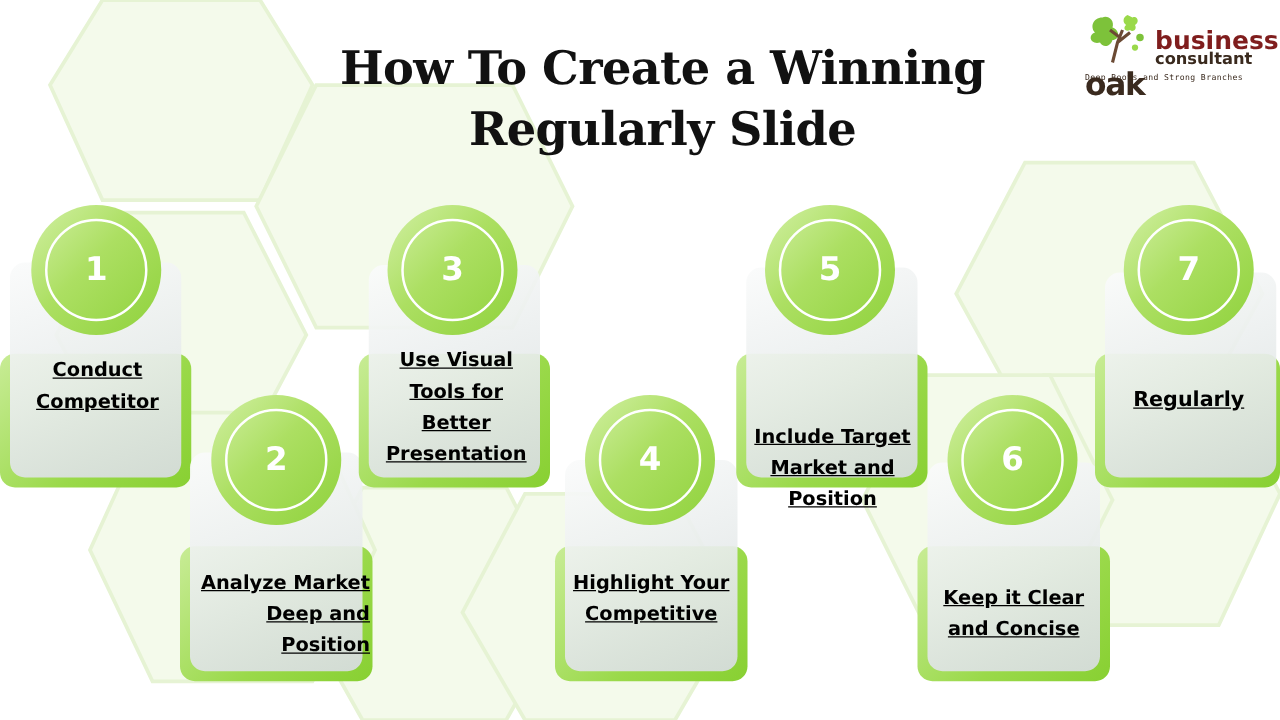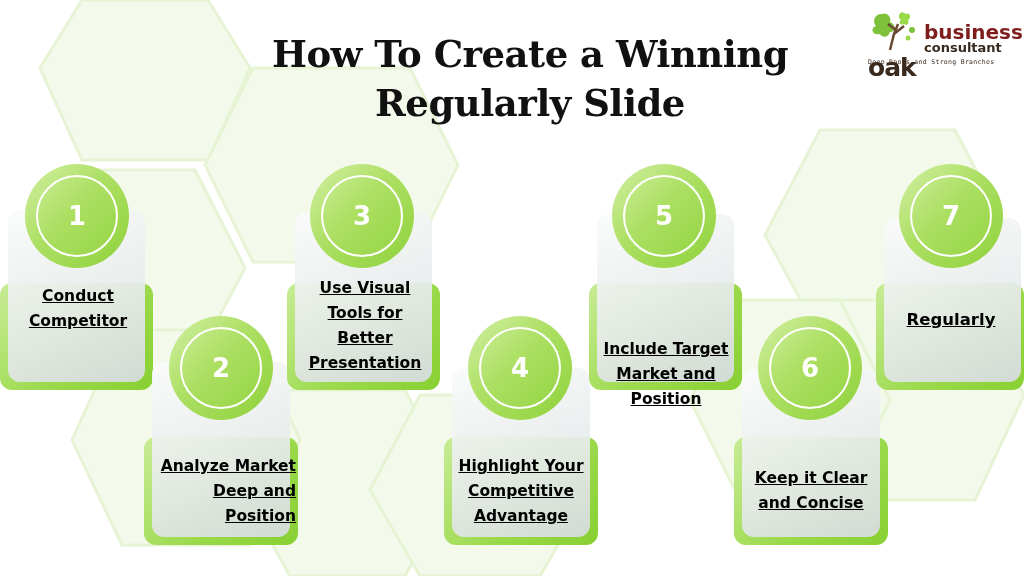--- a/index.html
+++ b/index.html
@@ -148,21 +148,20 @@
 <div class="step" style="left:444px;top:316px;">
   <div class="back" style="left:0;top:121px;width:154px;height:108px;"></div>
   <div class="card" style="left:8px;top:52px;width:138px;height:169px;"></div>
   <div class="circle" style="left:24px;top:0;">
     <div class="ring"></div>
     <div class="num">4</div>
   </div>
   <div class="label" style="left:2px;top:138px;width:150px;">
     <div>Highlight Your</div>
     <div>Competitive</div>
-    <div>Advantage</div>
   </div>
 </div>
 
 <div class="step" style="left:589px;top:164px;">
   <div class="back" style="left:0;top:119px;width:153px;height:107px;"></div>
   <div class="card" style="left:8px;top:50px;width:137px;height:168px;"></div>
   <div class="circle" style="left:23px;top:0;">
     <div class="ring"></div>
     <div class="num">5</div>
   </div>

